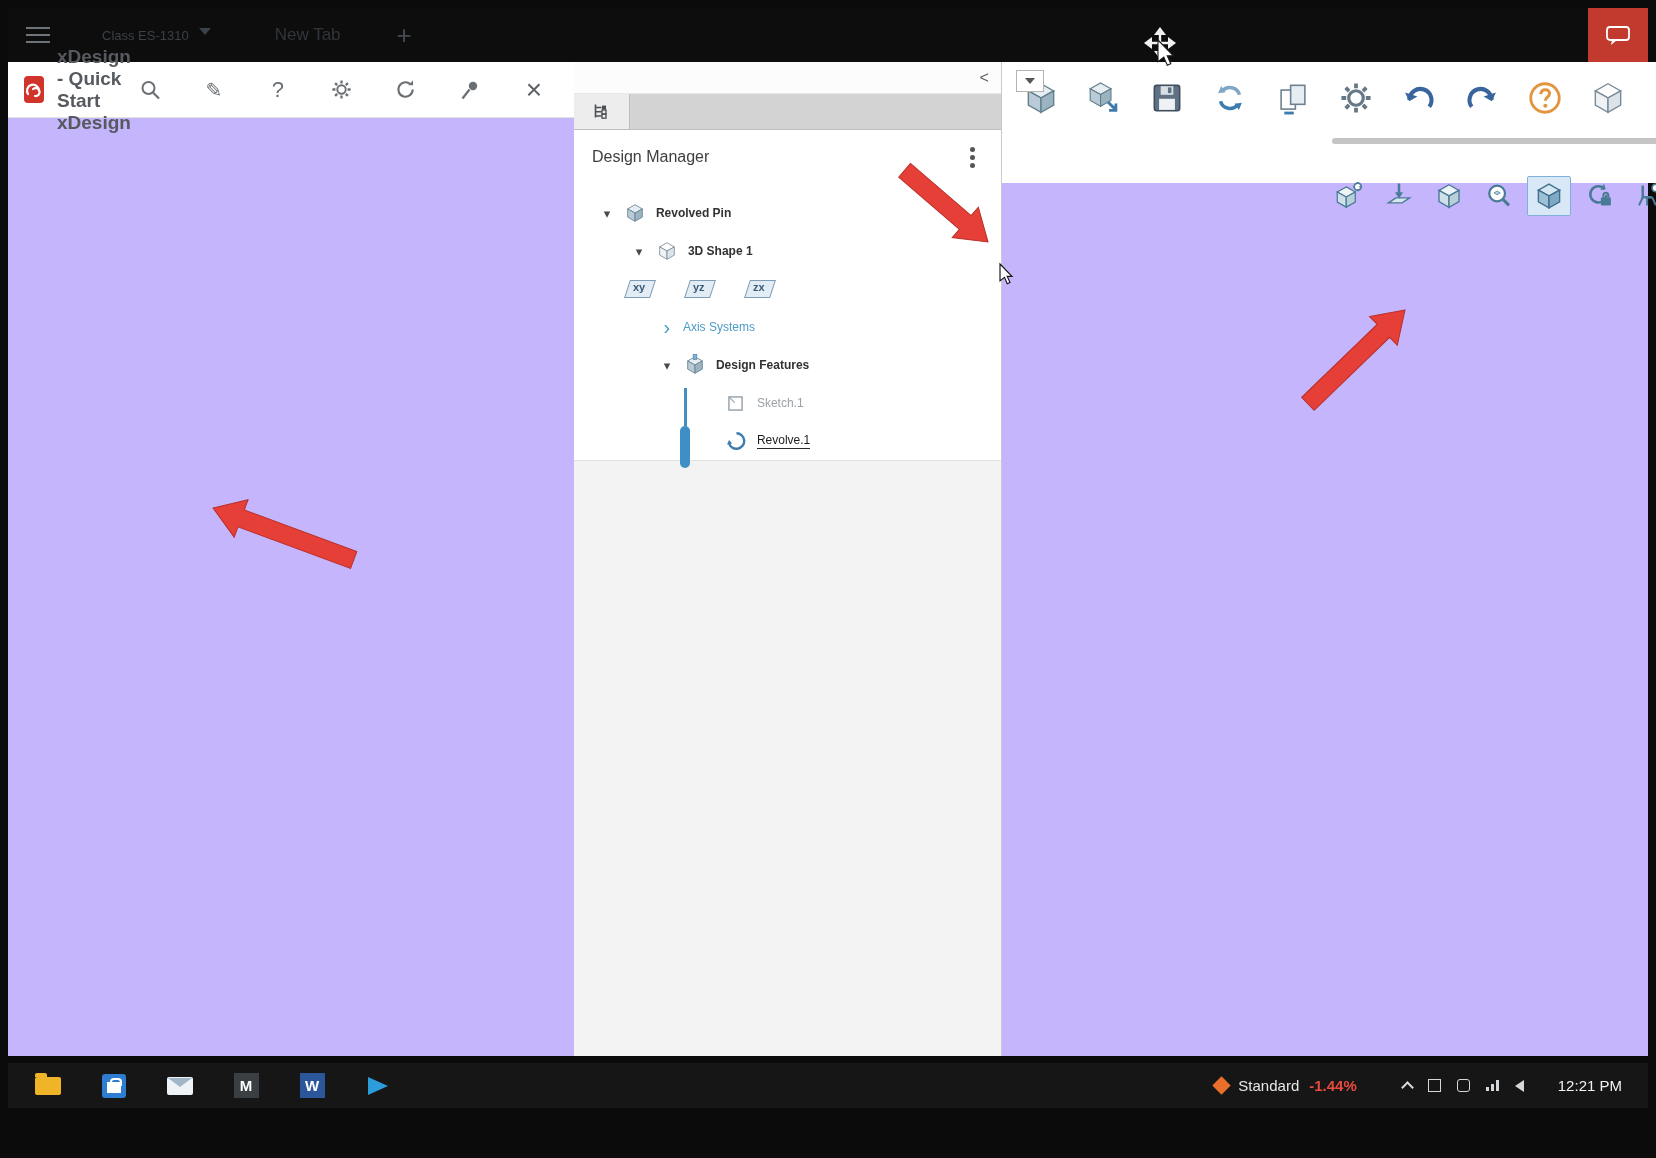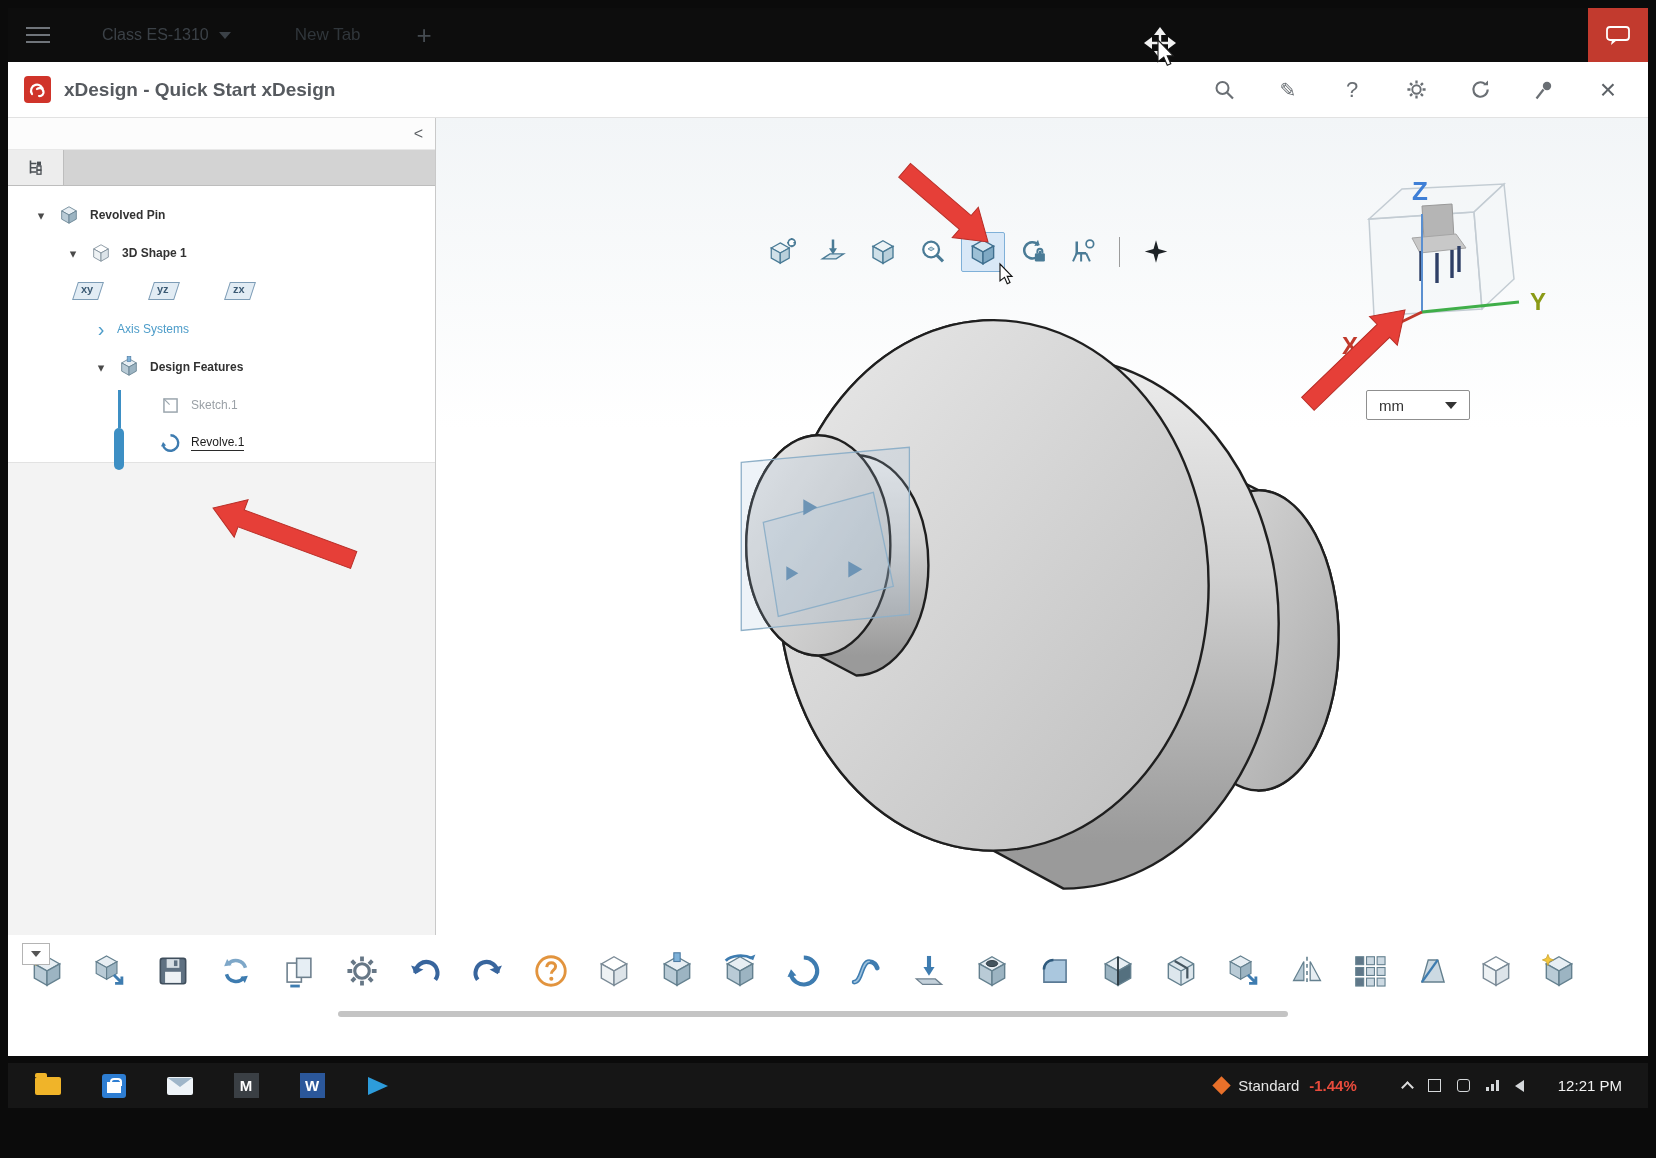--- a/index.html
+++ b/index.html
@@ -3,28 +3,28 @@
 <meta charset="utf-8">
 <style>
   *{box-sizing:border-box;margin:0;padding:0}
   body{background:#000;font-family:"Liberation Sans",sans-serif}
   .frame{position:relative;width:1656px;height:1158px;background:#0b0b0b;overflow:hidden}
 
   
   .browser-bar{position:absolute;left:8px;top:8px;right:8px;height:54px;background:#0d0d0d;display:flex;align-items:center}
   .hamburger{width:24px;height:16px;margin-left:18px;display:flex;flex-direction:column;justify-content:space-between}
   .hamburger i{height:2px;background:#6f747a;display:block}
-  .bb-tab{margin-left:52px;display:flex;align-items:center;gap:10px;color:#3b4147;font-size:16px}
+  .bb-tab{margin-left:52px;display:flex;gap:10px;color:#3b4147;font-size:13px}
   .bb-caret{width:0;height:0;border-left:6px solid transparent;border-right:6px solid transparent;border-top:7px solid #3b4147}
   .bb-newtab{margin-left:64px;color:#30363b;font-size:17px}
   .bb-plus{margin-left:56px;color:#454b51;font-size:26px;line-height:20px}
   .bb-chat{margin-left:auto;width:60px;height:54px;background:#c23a2e;display:flex;align-items:center;justify-content:center}
 
   
-  .app{position:absolute;left:8px;top:62px;right:8px;bottom:102px;background:#f9a8d4;display:flex;flex-direction:column}
+  .app{position:absolute;left:8px;top:62px;right:8px;bottom:102px;background:#c4b5fd;display:flex;flex-direction:row}
   .app-header{height:56px;display:flex;align-items:center;border-bottom:1px solid #e2e2e2;background:#fff}
   .logo{width:27px;height:27px;margin-left:16px;background:#d0342a;border-radius:4px;display:flex;align-items:center;justify-content:center}
   .app-title{margin-left:13px;font-size:19px;font-weight:bold;color:#565a5f}
   .hdr-icons{margin-left:auto;margin-right:28px;display:flex;align-items:center;gap:40px;color:#6a6f74}
   .hdr-ic{width:24px;height:24px;display:flex;align-items:center;justify-content:center;font-size:20px;cursor:default}
   .hdr-ic.close{font-size:28px;color:#5d6267}
 
   .main{flex:1;display:flex;min-height:0}
 
   
@@ -182,20 +182,24 @@
         <div class="s-tabs">
           <div class="s-tab">
             <svg width="20" height="20" viewBox="0 0 20 20">
               <path d="M4.5 2.5v13M4.5 5.5h6M4.5 9.8h6M4.5 14h6" fill="none" stroke="#4a4f54" stroke-width="1.6"></path>
               <rect x="11" y="3.6" width="4" height="4" fill="#4a4f54"></rect>
                 <rect x="11" y="8" width="4" height="4" fill="none" stroke="#4a4f54" stroke-width="1.3"></rect>
                 <rect x="11" y="12.2" width="4" height="4" fill="none" stroke="#4a4f54" stroke-width="1.3"></rect>
             </svg>
           </div>
         </div>
+        <div class="s-title">
+          <span class="txt">Design Manager</span>
+          <span class="kebab"></span>
+        </div>
 
         <div class="tree">
           <div class="rollback-line"></div>
           <div class="rollback-handle"></div>
 
           <div class="trow" style="padding-left:26px">
             <span class="caret">▾</span>
             <span class="ticon">
                 <svg width="22" height="22" viewBox="0 0 24 24">
                   <use href="#sym-cube"></use>
@@ -205,21 +209,21 @@
           </div>
           <div class="trow" style="padding-left:58px">
             <span class="caret">▾</span>
             <span class="ticon">
                 <svg width="22" height="22" viewBox="0 0 24 24">
                   <use href="#sym-box"></use>
                 </svg>
               </span>
             <span class="tlabel bold">3D Shape 1</span>
           </div>
-          <div class="trow" style="padding-left:62px;gap:40px">
+          <div class="trow" style="padding-left:48px;gap:24px">
             <span class="plane-ic">
                 <i></i>
                 <b>xy</b>
               </span>
             <span class="plane-ic">
                 <i></i>
                 <b>yz</b>
               </span>
             <span class="plane-ic">
                 <i></i>

